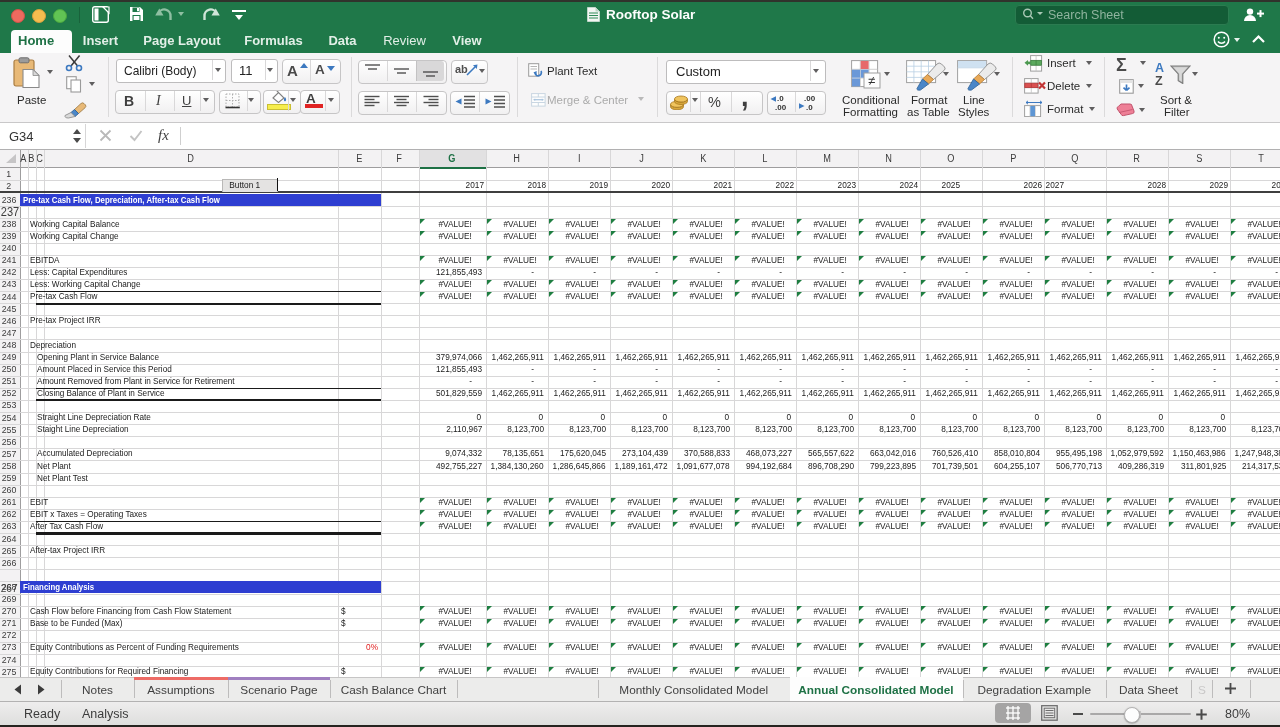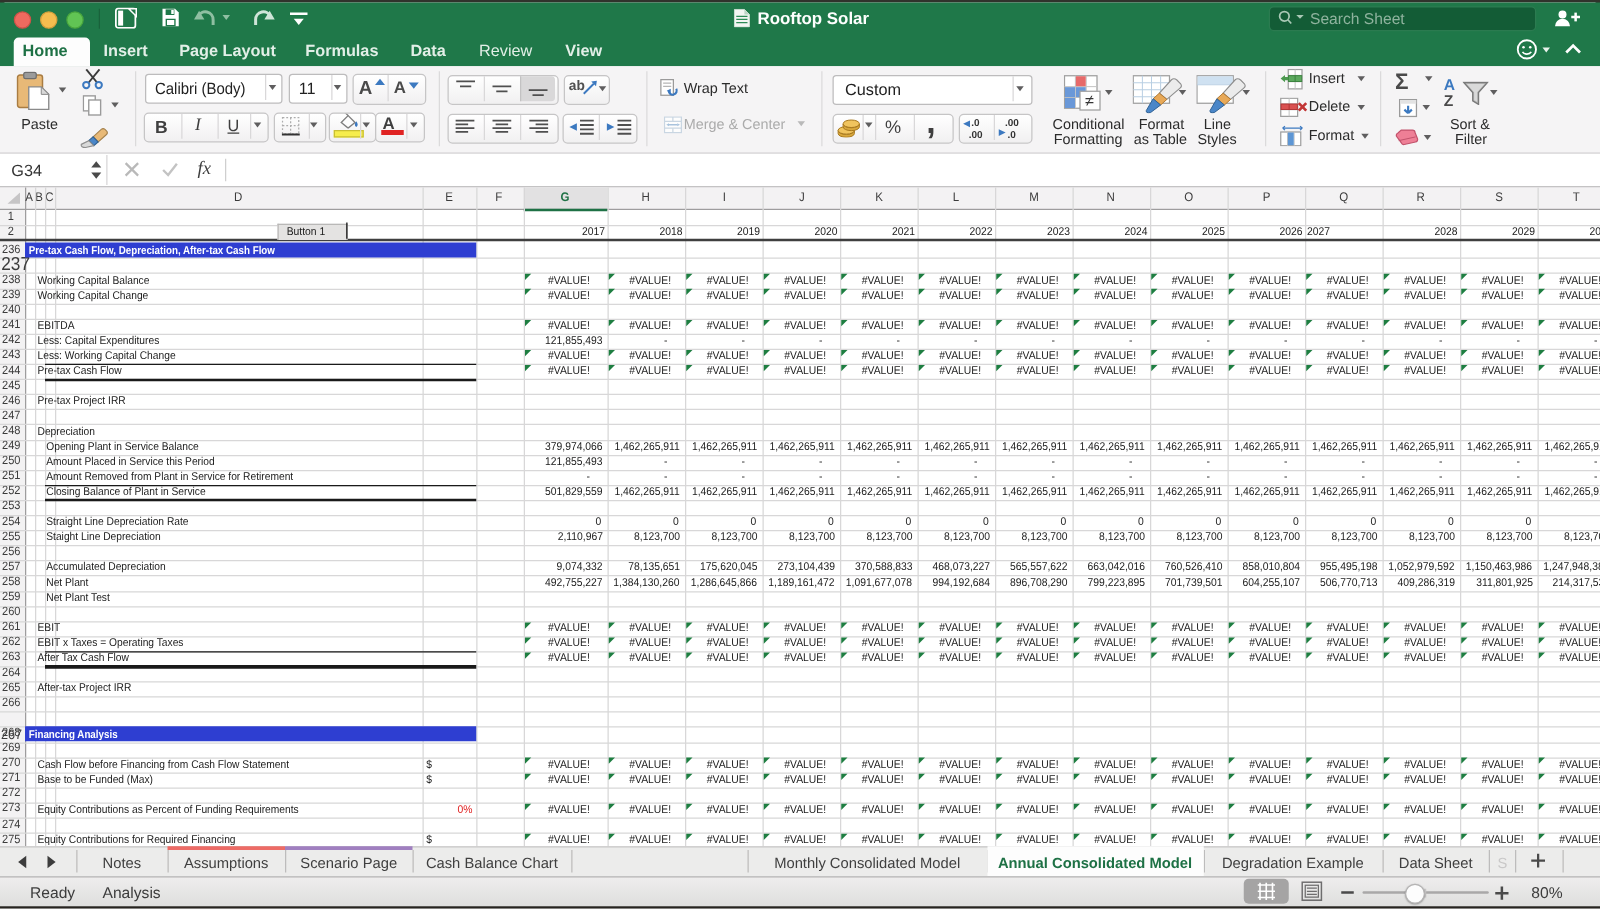--- a/index.html
+++ b/index.html
@@ -235,21 +235,21 @@
 </svg>
     <svg class="ab" style="left:528px;top:63px" width="15" height="15" viewBox="0 0 15 15">
 <rect x="0.7" y="0.7" width="10" height="12.5" fill="#fff" stroke="#9a9a9a" stroke-width="1"></rect>
 <g stroke="#b5b5b5" stroke-width="1">
         <line x1="2.5" y1="3.5" x2="9" y2="3.5"></line>
         <line x1="2.5" y1="6" x2="9" y2="6"></line>
       </g>
 <path d="M13 8 a3.2 3.2 0 1 1 -6 1.5" fill="none" stroke="#3c79c0" stroke-width="1.7"></path>
 <path d="M8.6 8 L5.4 9.5 L8.6 12 Z" fill="#3c79c0"></path>
 </svg>
-    <div class="rl" style="left:547px;top:66px;font-size:11.5px">Wrap Text</div>
+    <div class="rl" style="left:547px;top:66px;font-size:11.5px">Plant Text</div>
 <svg class="ab" style="left:531px;top:93px" width="15" height="14" viewBox="0 0 15 14">
 <rect x="0.6" y="0.6" width="13.5" height="12.5" fill="#fdfdfd" stroke="#c9d6e2" stroke-width="1"></rect>
 <line x1="0.6" y1="4" x2="14" y2="4" stroke="#c9d6e2" stroke-width="1"></line>
 <line x1="0.6" y1="9.5" x2="14" y2="9.5" stroke="#c9d6e2" stroke-width="1"></line>
 <line x1="7.3" y1="0.6" x2="7.3" y2="4" stroke="#c9d6e2" stroke-width="1"></line>
 <line x1="7.3" y1="9.5" x2="7.3" y2="13" stroke="#c9d6e2" stroke-width="1"></line>
 <path d="M2 6.7 L4.2 5.5 V8 Z" fill="#a9c3dd"></path>
       <path d="M13 6.7 L10.8 5.5 V8 Z" fill="#a9c3dd"></path>
 <line x1="4" y1="6.7" x2="11" y2="6.7" stroke="#a9c3dd" stroke-width="1.2"></line>
 </svg>
@@ -488,21 +488,21 @@
 <div class="ab" style="left:0;top:605.6px;width:1280px;height:1px;background:#d8d7d8"></div>
 <div class="ab" style="left:0;top:617.7px;width:1280px;height:1px;background:#d8d7d8"></div>
 <div class="ab" style="left:0;top:629.8px;width:1280px;height:1px;background:#d8d7d8"></div>
 <div class="ab" style="left:0;top:641.9px;width:1280px;height:1px;background:#d8d7d8"></div>
 <div class="ab" style="left:0;top:654.0px;width:1280px;height:1px;background:#d8d7d8"></div>
 <div class="ab" style="left:0;top:666.1px;width:1280px;height:1px;background:#d8d7d8"></div>
 <div class="ab" style="left:0;top:190.8px;width:1280px;height:2.6px;background:#3f3f3f"></div>
 <div class="t" style="left:0;top:166.5px;width:18px;text-align:center;font-size:9.6px;color:#3c3c3c;line-height:13.0px"><span class="sxc">1</span></div>
 <div class="t" style="left:0;top:179.5px;width:18px;text-align:center;font-size:9.6px;color:#3c3c3c;line-height:11.300000000000011px"><span class="sxc">2</span></div>
 <div class="t" style="left:0;top:193.7px;width:18px;text-align:center;font-size:9.6px;color:#3c3c3c;line-height:12.1px"><span class="sxc">236</span></div>
-<div class="t" style="left:0;top:205.8px;width:18px;text-align:center;font-size:15px;color:#3c3c3c;line-height:12.1px"><span class="sxc">237</span></div>
+<div class="t" style="left:0;top:205.8px;width:18px;text-align:center;font-size:12px;color:#3c3c3c;line-height:12.1px"><span class="sxc">237</span></div>
 <div class="t" style="left:0;top:217.9px;width:18px;text-align:center;font-size:9.6px;color:#3c3c3c;line-height:12.1px"><span class="sxc">238</span></div>
 <div class="t" style="left:0;top:230.0px;width:18px;text-align:center;font-size:9.6px;color:#3c3c3c;line-height:12.1px"><span class="sxc">239</span></div>
 <div class="t" style="left:0;top:242.1px;width:18px;text-align:center;font-size:9.6px;color:#3c3c3c;line-height:12.1px"><span class="sxc">240</span></div>
 <div class="t" style="left:0;top:254.2px;width:18px;text-align:center;font-size:9.6px;color:#3c3c3c;line-height:12.1px"><span class="sxc">241</span></div>
 <div class="t" style="left:0;top:266.3px;width:18px;text-align:center;font-size:9.6px;color:#3c3c3c;line-height:12.1px"><span class="sxc">242</span></div>
 <div class="t" style="left:0;top:278.4px;width:18px;text-align:center;font-size:9.6px;color:#3c3c3c;line-height:12.1px"><span class="sxc">243</span></div>
 <div class="t" style="left:0;top:290.5px;width:18px;text-align:center;font-size:9.6px;color:#3c3c3c;line-height:12.1px"><span class="sxc">244</span></div>
 <div class="t" style="left:0;top:302.6px;width:18px;text-align:center;font-size:9.6px;color:#3c3c3c;line-height:12.1px"><span class="sxc">245</span></div>
 <div class="t" style="left:0;top:314.7px;width:18px;text-align:center;font-size:9.6px;color:#3c3c3c;line-height:12.1px"><span class="sxc">246</span></div>
 <div class="t" style="left:0;top:326.8px;width:18px;text-align:center;font-size:9.6px;color:#3c3c3c;line-height:12.1px"><span class="sxc">247</span></div>
@@ -535,21 +535,21 @@
 <div class="t" style="left:0;top:653.5px;width:18px;text-align:center;font-size:9.6px;color:#3c3c3c;line-height:12.1px"><span class="sxc">274</span></div>
 <div class="t" style="left:0;top:665.6px;width:18px;text-align:center;font-size:9.6px;color:#3c3c3c;line-height:12.1px"><span class="sxc">275</span></div>
 <div class="t" style="left:418.5px;top:180.0px;width:65.5px;text-align:right;line-height:11.5px"><span class="sxr">2017</span></div>
 <div class="t" style="left:486.0px;top:180.0px;width:60.0px;text-align:right;line-height:11.5px"><span class="sxr">2018</span></div>
 <div class="t" style="left:548.0px;top:180.0px;width:60.0px;text-align:right;line-height:11.5px"><span class="sxr">2019</span></div>
 <div class="t" style="left:610.0px;top:180.0px;width:60.0px;text-align:right;line-height:11.5px"><span class="sxr">2020</span></div>
 <div class="t" style="left:672.0px;top:180.0px;width:60.0px;text-align:right;line-height:11.5px"><span class="sxr">2021</span></div>
 <div class="t" style="left:734.0px;top:180.0px;width:60.0px;text-align:right;line-height:11.5px"><span class="sxr">2022</span></div>
 <div class="t" style="left:796.0px;top:180.0px;width:60.0px;text-align:right;line-height:11.5px"><span class="sxr">2023</span></div>
 <div class="t" style="left:858.0px;top:180.0px;width:60.0px;text-align:right;line-height:11.5px"><span class="sxr">2024</span></div>
-<div class="t" style="left:920.0px;top:180.0px;width:60.0px;text-align:right;line-height:11.5px"><span class="sxr">2025</span></div>
+<div class="t" style="left:920.0px;top:180.0px;width:60.0px;text-align:center;line-height:11.5px"><span class="sxr">2025</span></div>
 <div class="t" style="left:982.0px;top:180.0px;width:60.0px;text-align:right;line-height:11.5px"><span class="sxr">2026</span></div>
 <div class="t" style="left:1044.0px;top:180.0px;width:60.0px;text-align:left;line-height:11.5px"><span class="sxr">2027</span></div>
 <div class="t" style="left:1106.0px;top:180.0px;width:60.0px;text-align:right;line-height:11.5px"><span class="sxr">2028</span></div>
 <div class="t" style="left:1168.0px;top:180.0px;width:60.0px;text-align:right;line-height:11.5px"><span class="sxr">2029</span></div>
 <div class="t" style="left:1230.0px;top:180.0px;width:60.0px;text-align:right;line-height:11.5px"><span class="sxr">2030</span></div>
 <div class="ab" style="left:221.5px;top:178.5px;width:54px;height:12.3px;background:#e4e3e2;border:0.5px solid #b9b8b7;border-bottom:none"></div>
 <div class="t" style="left:219px;top:179.3px;width:52px;text-align:center;font-size:9px"><span class="sxc">Button 1</span></div>
 <div class="ab" style="left:276.5px;top:177.5px;width:1.6px;height:13.5px;background:#111"></div>
 <div class="ab" style="left:19.5px;top:194.2px;width:361px;height:12.1px;background:#2e3ed1"></div>
 <div class="t" style="left:22.5px;top:193.6px;font-weight:bold;color:#fff"><span class="sx" style="transform:scaleX(0.87)">Pre-tax Cash Flow, Depreciation, After-tax Cash Flow</span></div>

